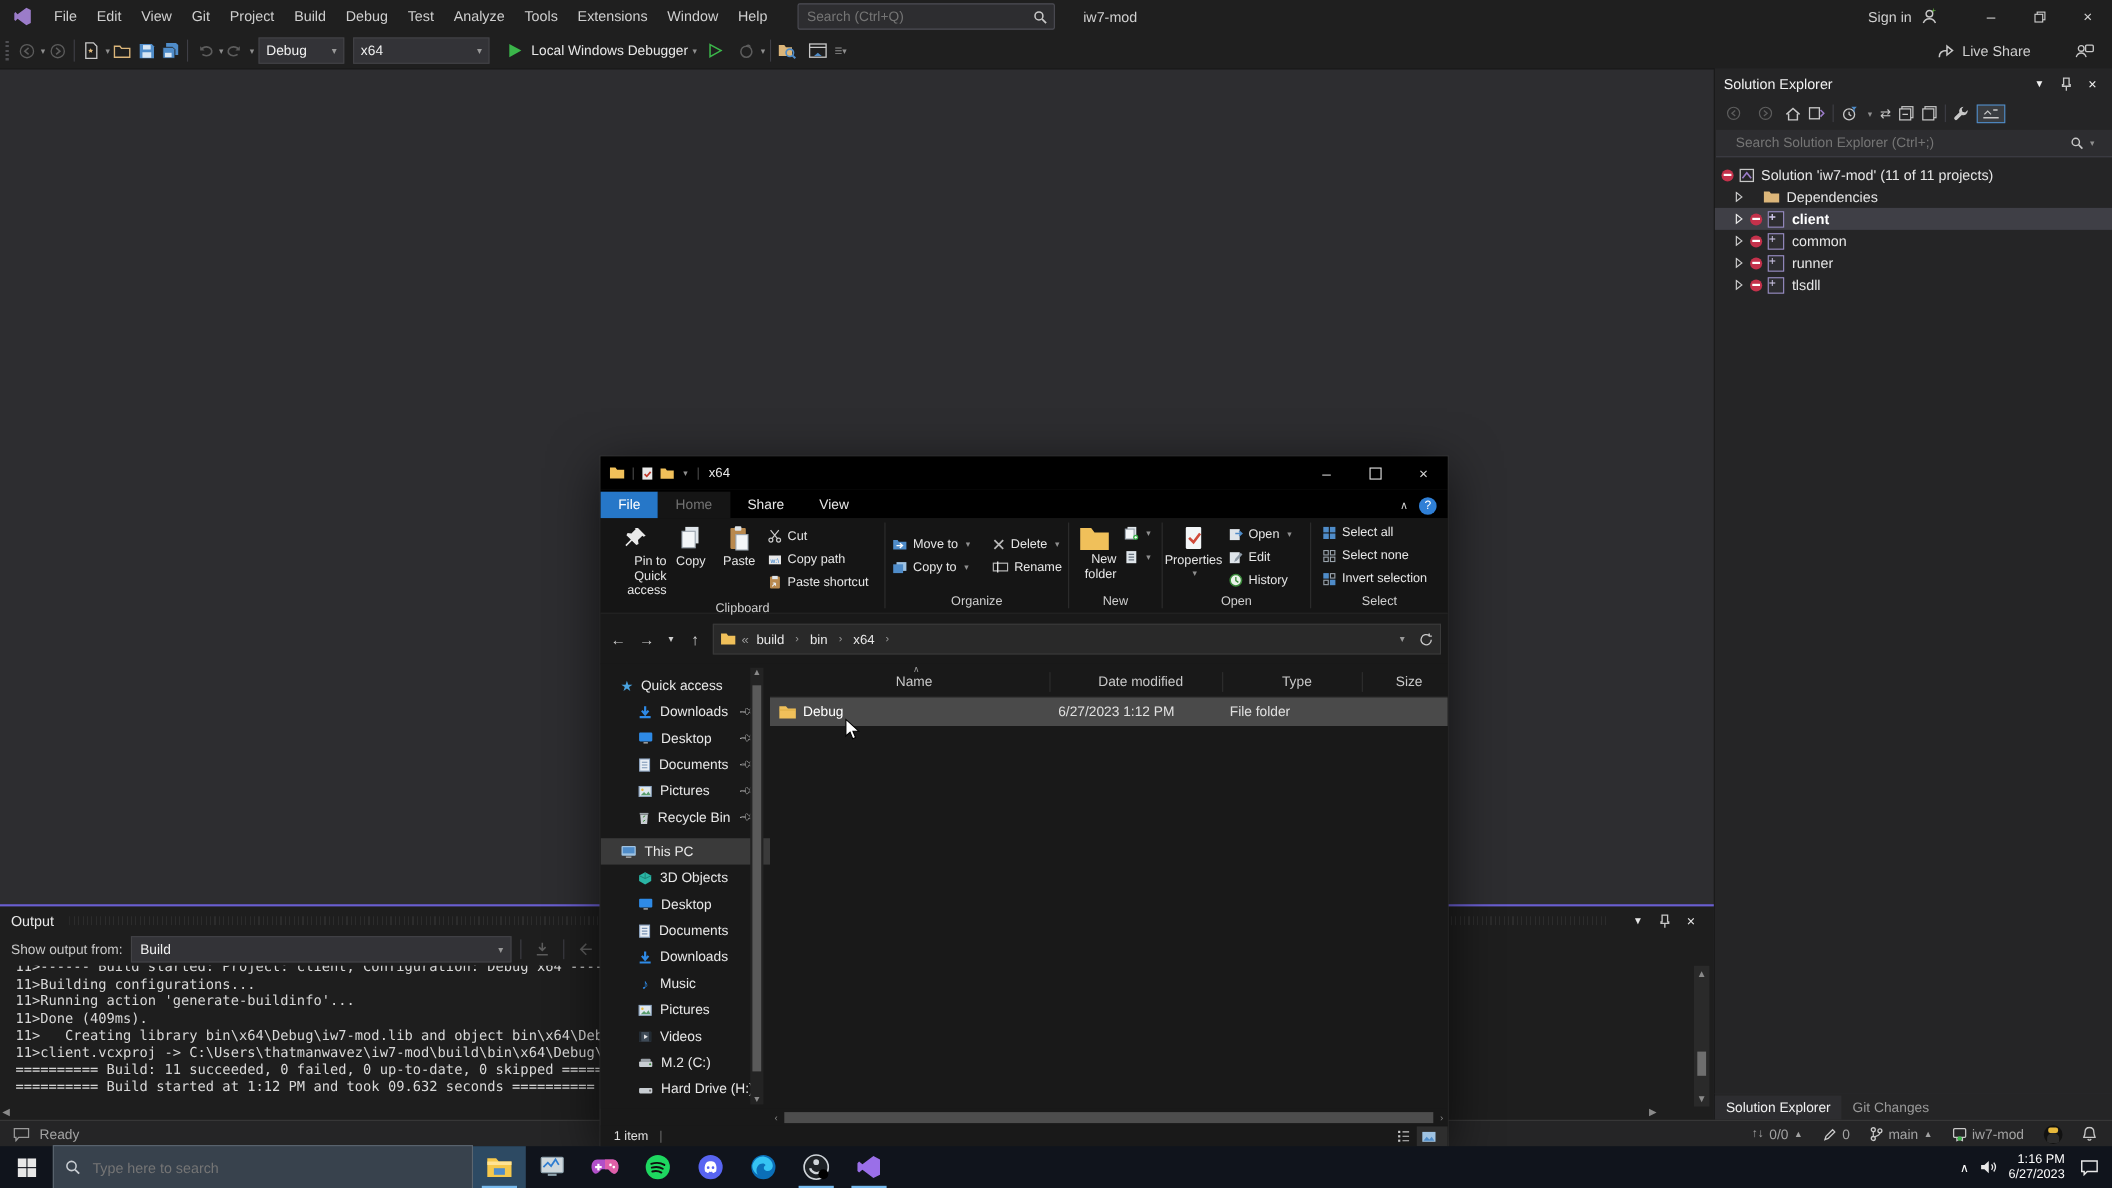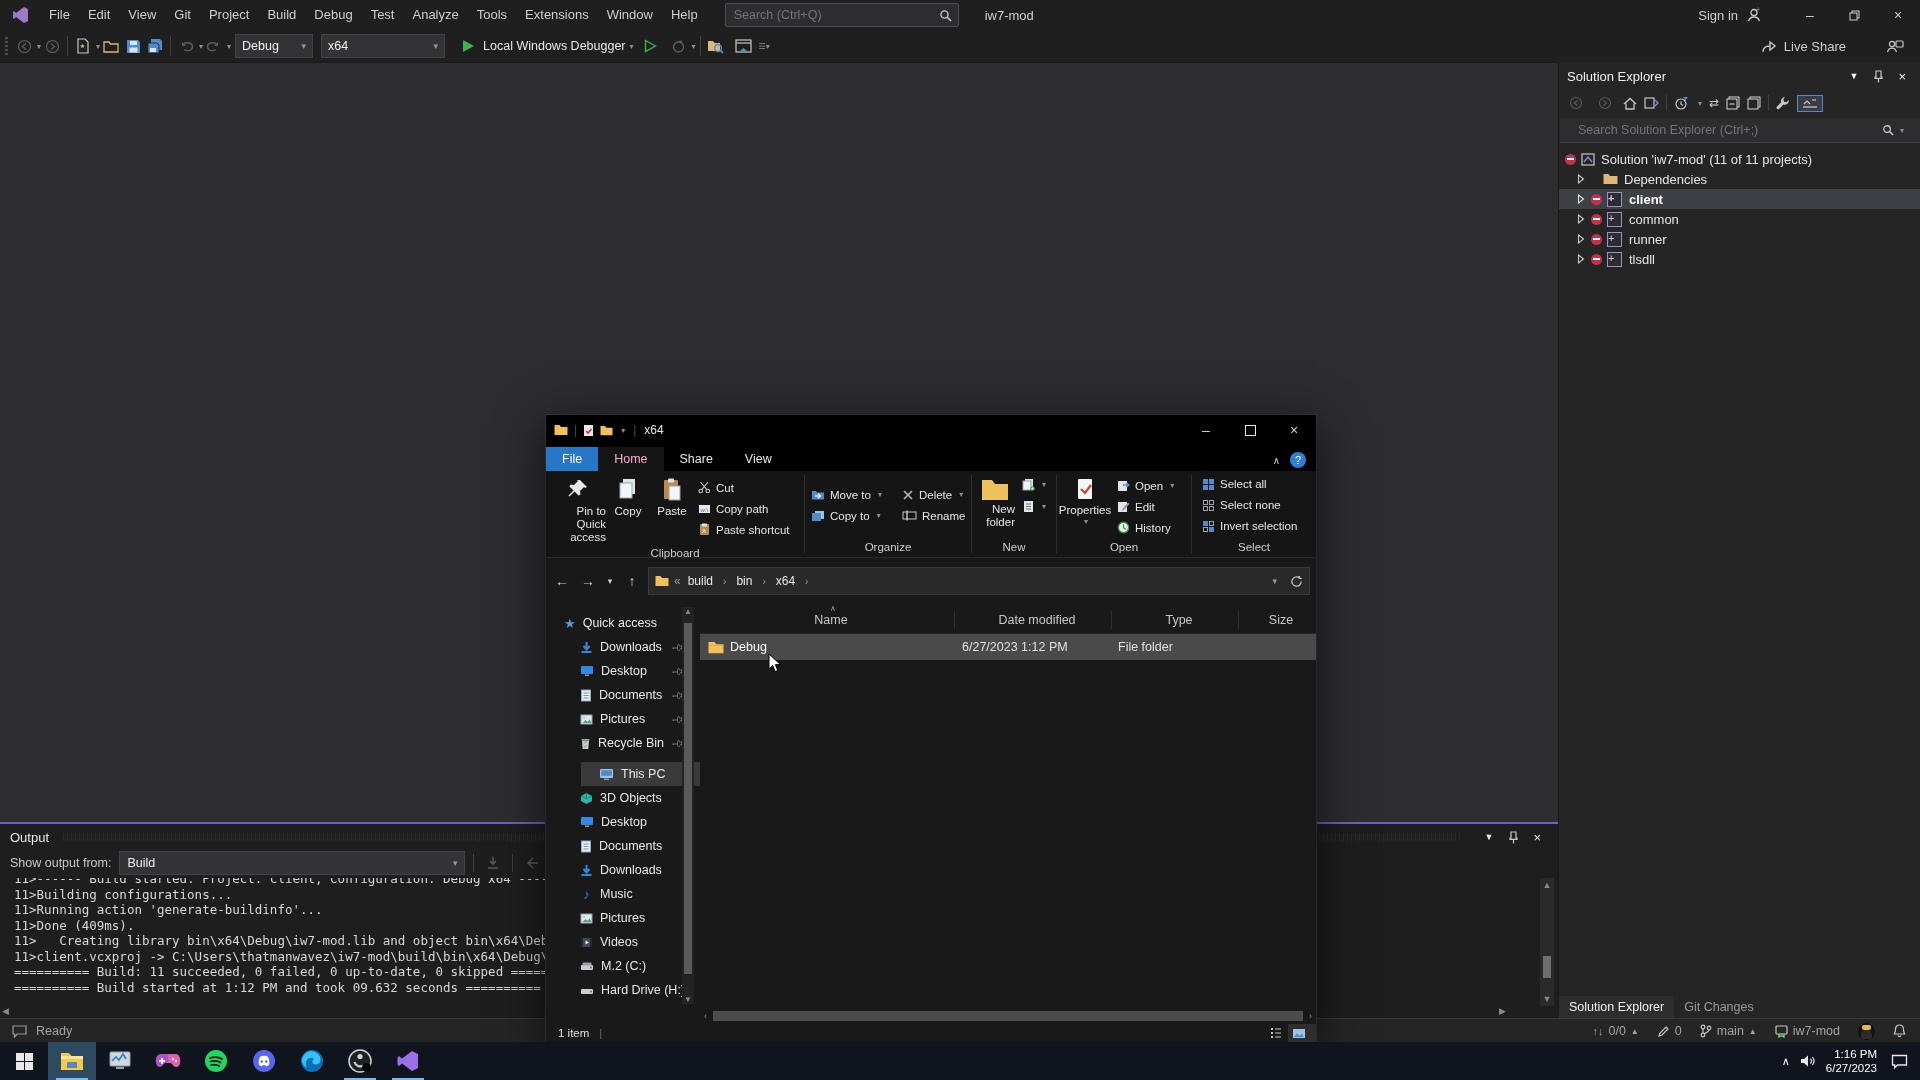--- a/index.html
+++ b/index.html
@@ -53,37 +53,37 @@
   .sarrow{color:#8a8a8a;font-size:9px;text-align:center;}
   
   .vs-status{left:0;top:1018px;width:1920px;height:24px;background:#252526;border-top:1px solid #3a3a3a;display:flex;align-items:center;color:#a3a3a3;font-size:12.5px;}
   .st-item{display:flex;align-items:center;gap:5px;padding:0 9px;height:100%;}
   
   .ex-win{left:546px;top:415px;width:770px;height:627px;background:#191919;box-shadow:0 10px 45px rgba(0,0,0,.65),0 0 0 1px #3a3a3a;}
   .ex-title{height:30px;background:#000;display:flex;align-items:center;color:#e8e8e8;font-size:12px;}
   .ex-tabs{height:26px;background:#000;display:flex;align-items:flex-end;font-size:12.5px;color:#e6e6e6;}
   .ex-tab{padding:5px 16px;}
   .ex-tab.file{background:#2677c8;color:#fff;}
-  .ex-tab.on{background:#151515;color:#f9a8d4;}
+  .ex-tab.on{background:#151515;color:#737373;}
   .ribbon{height:86px;background:#151515;display:flex;border-bottom:1px solid #2a2a2a;}
   .rgroup{display:flex;flex-direction:column;position:relative;}
   .rgroup .glabel{text-align:center;color:#cfcfcf;font-size:11.5px;height:18px;line-height:16px;}
   .rgsep{width:1px;background:#2e2e2e;margin:4px 0;}
   .bigbtn{width:56px;display:flex;flex-direction:column;align-items:center;justify-content:flex-start;color:#e6e6e6;font-size:11.5px;text-align:right;padding-top:5px;line-height:1.15;}
   .smallbtn{display:flex;align-items:center;gap:5px;color:#e6e6e6;font-size:11.5px;height:21px;padding:0 4px;white-space:nowrap;}
   .ex-addr{height:46px;background:#191919;display:flex;align-items:center;padding:0 6px;gap:6px;}
   .ab-btn{color:#cfcfcf;font-size:14px;width:20px;text-align:center;}
   .addr-field{flex:1;height:26px;background:#292929;border:1px solid #3a3a3a;display:flex;align-items:center;padding:0 6px;color:#e8e8e8;font-size:12px;gap:5px;}
   .crumb{padding:0 2px;}
   .csep{color:#9a9a9a;font-size:10px;padding:0 3px;}
   .srch-field{width:290px;height:26px;background:#292929;border:1px solid #3a3a3a;display:flex;align-items:center;padding:0 7px;gap:6px;}
   .srch-field input{flex:1;background:transparent;border:none;outline:none;color:#8a8a8a;font-size:12px;font-family:"Liberation Sans",sans-serif;}
   .ex-nav{position:absolute;left:0;top:188px;width:154px;bottom:34px;background:#191919;overflow:hidden;}
   .nav-row{height:24px;display:flex;align-items:center;font-size:12.5px;color:#e8e8e8;gap:7px;}
-  .nav-row.sel{background:#3a3a3a;margin-left:35px;}
+  .nav-row.sel{background:#3a3a3a;}
   .pin-g{margin-left:auto;margin-right:14px;color:#b9b9b9;font-size:10px;transform:rotate(40deg);}
   .ex-list{position:absolute;left:154px;top:188px;right:0;bottom:34px;background:#191919;}
   .col-head{height:26px;display:flex;align-items:center;color:#c8c8c8;font-size:12.5px;border-bottom:1px solid #262626;}
   .col{padding-left:8px;border-right:1px solid #2e2e2e;height:18px;line-height:18px;text-align:center;}
   .f-row{height:26px;display:flex;align-items:center;background:#4a4a4a;color:#fff;font-size:12.5px;}
   .ex-status{position:absolute;left:0;bottom:0;width:100%;height:18px;background:#191919;display:flex;align-items:center;color:#e0e0e0;font-size:11.5px;padding-top:1px;}
   .ex-hscroll{position:absolute;left:154px;right:0;bottom:18px;height:16px;background:#191919;display:flex;align-items:center;}
   
   .taskbar{left:0;top:1042px;width:1920px;height:38px;background:#10141c;display:flex;align-items:center;}
   .tb-slot{width:48px;height:38px;display:flex;align-items:center;justify-content:center;position:relative;}
@@ -986,20 +986,27 @@
 
   <div class="abs taskbar">
     <div class="tb-slot">
       <svg width="17" height="17" viewBox="0 0 17 17">
           <rect x="0" y="0" width="8" height="8" fill="#e8e8e8"></rect>
           <rect x="9" y="0" width="8" height="8" fill="#e8e8e8"></rect>
           <rect x="0" y="9" width="8" height="8" fill="#e8e8e8"></rect>
           <rect x="9" y="9" width="8" height="8" fill="#e8e8e8"></rect>
         </svg>
     </div>
+    <div class="tsearch">
+      <svg width="14" height="14" viewBox="0 0 14 14">
+          <circle cx="6" cy="6" r="4.2" fill="none" stroke="#c9ced3" stroke-width="1.4"></circle>
+          <line x1="9.2" y1="9.2" x2="13" y2="13" stroke="#c9ced3" stroke-width="1.6"></line>
+        </svg>
+      <input placeholder="Type here to search" style="">
+    </div>
     <div class="tb-slot active">
       <svg width="24" height="20" viewBox="0 0 24 20">
           <path d="M1 2 h8 l2.5 3 H23 v14 H1 z" fill="#f5c84c"></path>
           <path d="M1 5 h22 v3 H1 z" fill="#ffe394"></path>
           <rect x="7" y="11" width="10" height="6" fill="#4f8cc9"></rect>
         </svg>
       <span class="uline"></span>
     </div>
     <div class="tb-slot">
       <svg width="24" height="22" viewBox="0 0 24 22">

